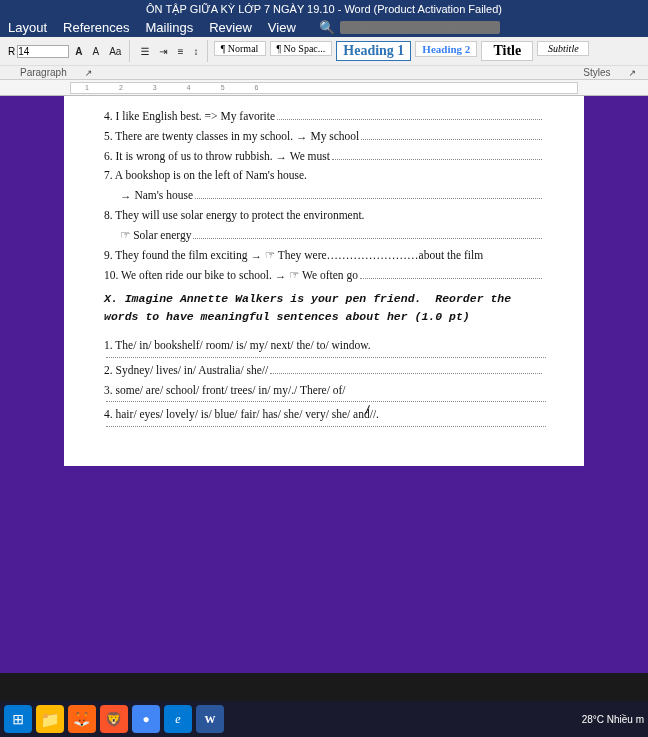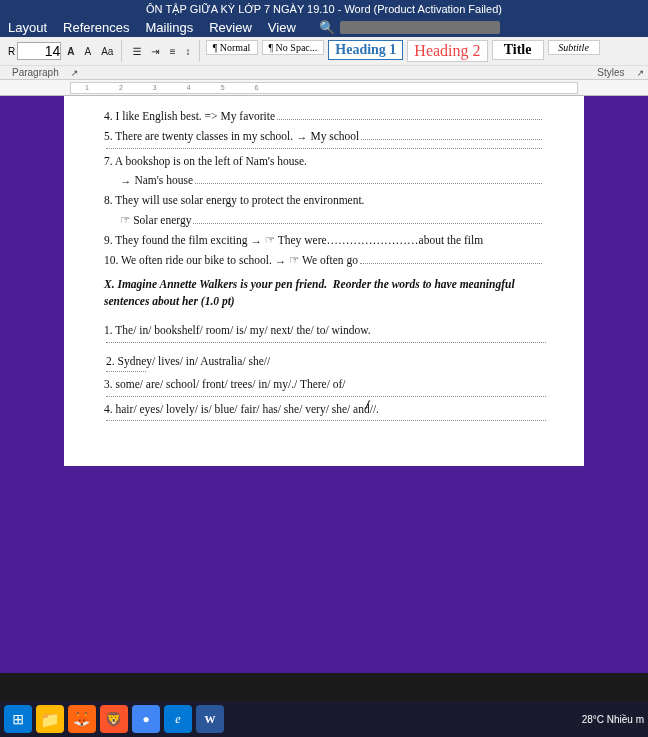--- a/index.html
+++ b/index.html
@@ -78,47 +78,47 @@
     .ribbon-section:last-child { border-right: none; }
     .rb-btn {
       font-size: 10px;
       font-family: Arial, sans-serif;
       background: transparent;
       border: 1px solid transparent;
       cursor: pointer;
       padding: 1px 3px;
       color: #222;
     }
-    .font-size { width: 44px; font-size: 14px; font-family: Arial, sans-serif; border: 1px solid #aaa; text-align: right; }
+    .font-size { width: 52px; font-size: 10px; font-family: Arial, sans-serif; border: 1px solid #aaa; }
 
     .styles-bar {
       display: flex;
       align-items: flex-start;
       padding: 2px 8px 4px;
       gap: 4px;
     }
     .style-item {
       font-family: 'Times New Roman', serif;
       font-size: 10px;
       padding: 1px 6px;
       border: 1px solid #ccc;
       background: white;
       cursor: pointer;
       min-width: 52px;
       text-align: center;
     }
     .style-heading1 { font-size: 14px; font-weight: bold; color: #2e74b5; border-color: #2e74b5; }
-    .style-heading2 { font-size: 16px; font-weight: normal; color: #ef4444; }
+    .style-heading2 { font-size: 11px; font-weight: bold; color: #3b82f6; }
     .style-title { font-size: 14px; font-weight: bold; }
 
     .paragraph-bar {
       display: flex;
       align-items: center;
-      padding: 1px 4px;
-      gap: 4px;
+      padding: 1px 12px;
+      gap: 10px;
       font-size: 10px;
       font-family: Arial, sans-serif;
       color: #444;
       border-top: 1px solid #ddd;
       background: #f0f0f0;
     }
     .par-label {
       font-size: 10px;
       font-family: Arial, sans-serif;
       color: #555;
@@ -309,20 +309,21 @@
       <span>4. I like English best. =&gt; My favorite </span>
       <span class="dotted-line"></span>
     </div>
 
     <div class="doc-line">
       <span>5. There are twenty classes in my school. → My school </span>
       <span class="dotted-line"></span>
     </div>
 
     <div class="doc-line">
+      <span>6. It is wrong of us to throw rubbish. → We must </span>
       <span class="dotted-line"></span>
     </div>
 
     <div class="doc-line">
       <span>7. A bookshop is on the left of Nam's house.</span>
     </div>
     <div class="doc-line indent">
       <span>→ Nam's house </span>
       <span class="dotted-line"></span>
     </div>
@@ -339,31 +340,31 @@
       <span>9. They found the film exciting → ☞ They were……………………about the film</span>
     </div>
 
     <div class="doc-line">
       <span>10. We often ride our bike to school. → ☞ We often go </span>
       <span class="dotted-line"></span>
     </div>
 
     <div class="section-x">
       <div class="doc-line bold">
-        <span style="font-weight:bold;font-style:italic;">X. Imagine Annette Walkers is your pen friend.&nbsp; Reorder the words to have meaningful sentences about her (1.0 pt)</span>
+        <span style="font-weight:bold;font-style:italic;font-family:Liberation Mono, monospace;">X. Imagine Annette Walkers is your pen friend.&nbsp; Reorder the words to have meaningful sentences about her (1.0 pt)</span>
       </div>
 
       <div class="doc-line" style="margin-top:11px;">
         <span>1. The/ in/ bookshelf/ room/ is/ my/ next/ the/ to/ window.</span>
       </div>
       <div class="doc-line">
         <span class="dotted-line" style="min-width:100%;"></span>
       </div>
 
-      <div class="doc-line" style="margin-top:8px;flex-direction:column;">
+      <div class="doc-line" style="margin-top:2px;">
         <span>2. Sydney/ lives/ in/ Australia/ she//</span>
         <span class="dotted-line"></span>
       </div>
 
       <div class="doc-line">
         <span>3. some/ are/ school/ front/ trees/ in/ my/./ There/ of/</span>
       </div>
       <div class="doc-line" style="position:relative;">
         <span class="dotted-line" style="min-width:100%;"></span>
         <span style="position:absolute;right:40%;font-style:italic;font-size:12px;">𝐼</span>

